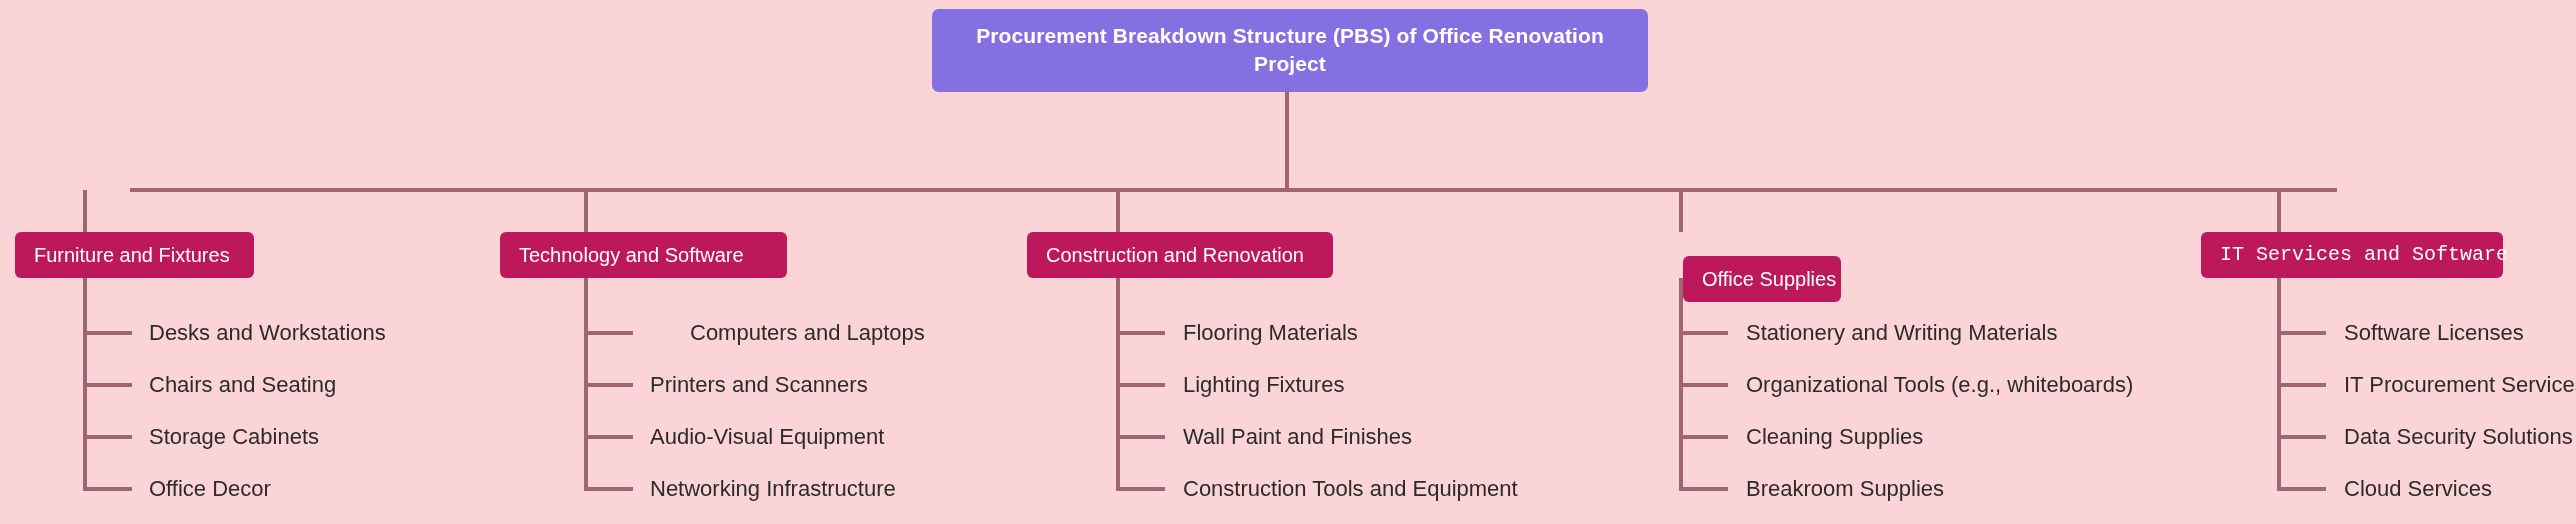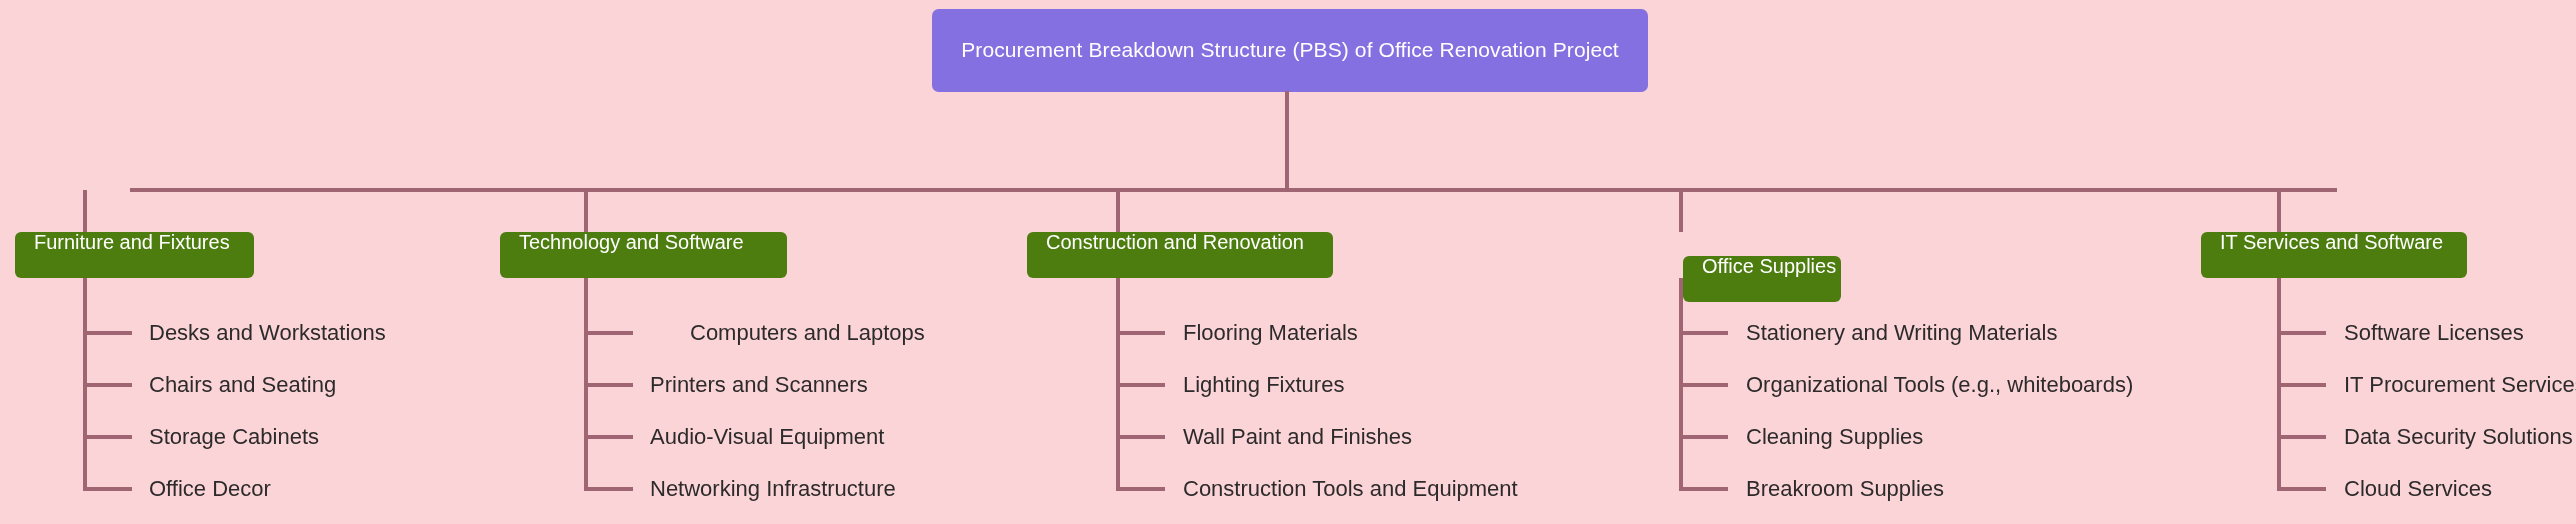--- a/index.html
+++ b/index.html
@@ -38,36 +38,36 @@
     border-radius: 6.7px;
     box-sizing: border-box;
     display: flex;
     align-items: center;
     justify-content: center;
     padding: 0 27px;
   }
   .root-label {
     color: #ffffff;
     font-size: 21px;
-    font-weight: normal;
+    font-weight: bold;
     line-height: 1.32;
     text-align: center;
     letter-spacing: 0.1px;
   }
 
   
   .branch-node {
     position: absolute;
     top: 232px;
     height: 46px;
-    background: #4d7c0f;
+    background: #be185d;
     border-radius: 6px;
     box-sizing: border-box;
     display: flex;
-    align-items: flex-start;
+    align-items: center;
     padding: 0 19px;
   }
   .branch-label {
     color: #ffffff;
     font-size: 20px;
     font-weight: normal;
     line-height: 1;
     white-space: nowrap;
   }
 
@@ -130,21 +130,21 @@
       </div>
       <div class="branch-node" style="left: 500px; width: 287px;">
         <span class="branch-label">Technology and Software</span>
       </div>
       <div class="branch-node" style="left: 1027px; width: 306px;">
         <span class="branch-label">Construction and Renovation</span>
       </div>
       <div class="branch-node" style="left: 1683px; width: 158px; margin-top: 24px;">
         <span class="branch-label">Office Supplies</span>
       </div>
-      <div class="branch-node" style="left: 2201px; width: 266px;">
+      <div class="branch-node" style="left: 2201px; width: 302px; font-family: Liberation Mono, monospace;">
         <span class="branch-label">IT Services and Software</span>
       </div>
     </div>
   <div id="leaf-layer">
       <div class="leaf-label" style="left: 149px; top: 333px;">Desks and Workstations</div>
       <div class="leaf-label" style="left: 149px; top: 385px;">Chairs and Seating</div>
       <div class="leaf-label" style="left: 149px; top: 437px;">Storage Cabinets</div>
       <div class="leaf-label" style="left: 149px; top: 489px;">Office Decor</div>
       <div class="leaf-label" style="left: 650px; top: 333px; margin-left: 40px;">Computers and Laptops</div>
       <div class="leaf-label" style="left: 650px; top: 385px;">Printers and Scanners</div>

